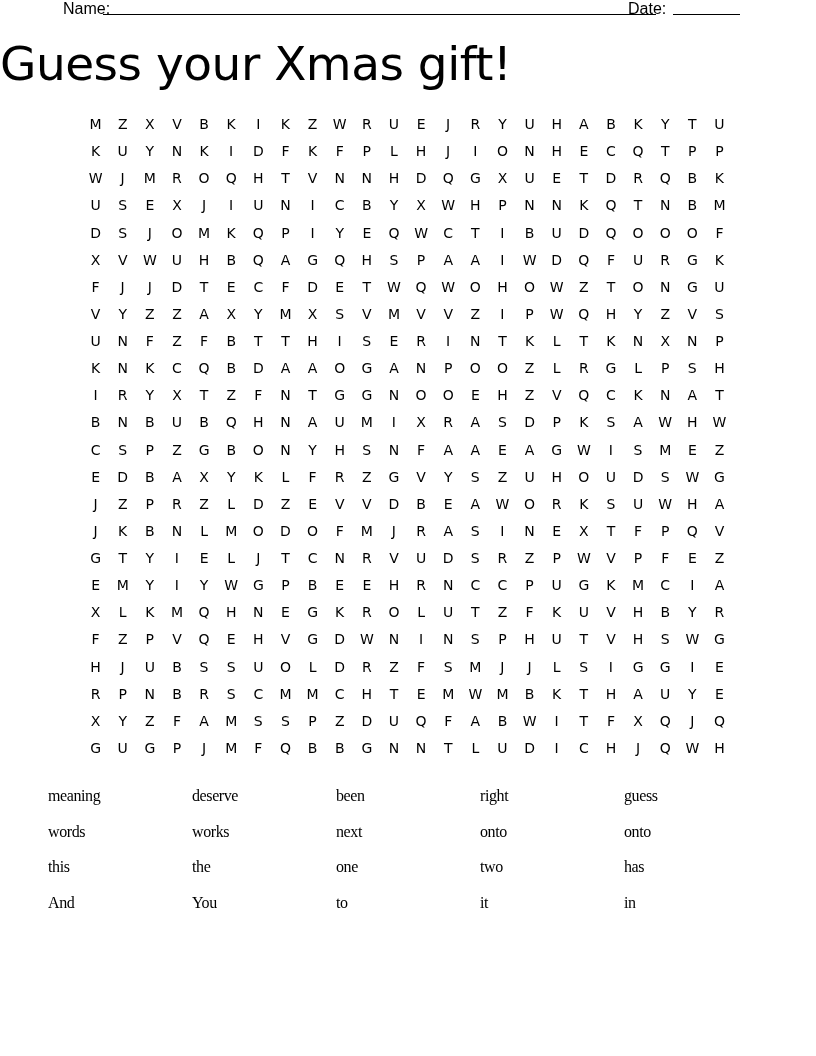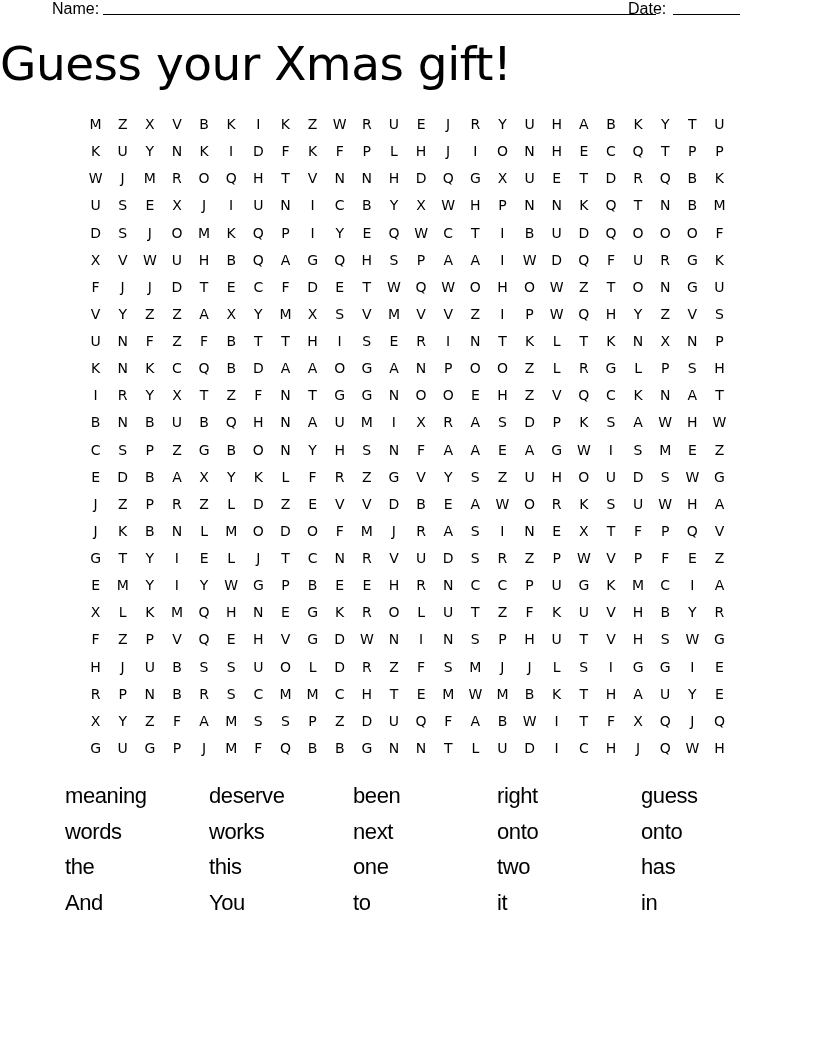--- a/index.html
+++ b/index.html
@@ -1,30 +1,30 @@
 <!DOCTYPE html>
 <html><head>
 <meta charset="utf-8">
 <style>
   html, body { margin: 0; padding: 0; background: #ffffff; }
   body { width: 816px; height: 1056px; position: relative; overflow: hidden; color: #000; }
   .header { position: absolute; top: 0; left: 48px; width: 692px; height: 20px;
     font-family: "Liberation Sans", sans-serif; font-size: 16px; line-height: 18px; }
-  .name-label { position: absolute; left: 4px; top: 0; }
+  .name-label { position: absolute; left: 15px; top: 0; }
   .name-line { position: absolute; left: 55px; top: 14px; width: 553px; border-bottom: 1px solid #000; }
   .date-label { position: absolute; left: 580px; top: 0; text-align: right; }
   .date-line { position: absolute; left: 625px; top: 14px; width: 67px; border-bottom: 1px solid #000; }
   .title { position: absolute; top: 34px; left: 0; width: 816px; 
     font-family: "DejaVu Sans", sans-serif; font-size: 47px; line-height: 60px; letter-spacing: -0.5px; }
   .grid { position: absolute; left: 82px; top: 111px; display: grid;
     grid-template-columns: repeat(24, 27.13px); grid-auto-rows: 27.13px; }
   .cell { font-family: "DejaVu Sans", sans-serif; font-size: 14px; text-align: center; line-height: 27px; }
   .wordlist { position: absolute; left: 48px; top: 781px; display: grid;
     grid-template-columns: repeat(5, 144px); grid-auto-rows: 35.5px; }
-  .word { font-family: Liberation Sans, sans-serif; font-size: 22px; line-height: 30px; letter-spacing: -0.4px; margin-left: 17px; }
+  .word { font-family: Liberation Serif, serif; font-size: 16px; line-height: 30px; letter-spacing: -0.4px; }
 </style>
 </head>
 <body>
 
 <div class="header">
   <span class="name-label">Name:</span>
   <div class="name-line"></div>
   <span class="date-label">Date:</span>
   <div class="date-line"></div>
 </div>
@@ -614,22 +614,22 @@
     <span class="word">meaning</span>
     <span class="word">deserve</span>
     <span class="word">been</span>
     <span class="word">right</span>
     <span class="word">guess</span>
     <span class="word">words</span>
     <span class="word">works</span>
     <span class="word">next</span>
     <span class="word">onto</span>
     <span class="word">onto</span>
+    <span class="word">this</span>
     <span class="word">the</span>
-    <span class="word">this</span>
     <span class="word">one</span>
     <span class="word">two</span>
     <span class="word">has</span>
     <span class="word">And</span>
     <span class="word">You</span>
     <span class="word">to</span>
     <span class="word">it</span>
     <span class="word">in</span>
   </div>
 

